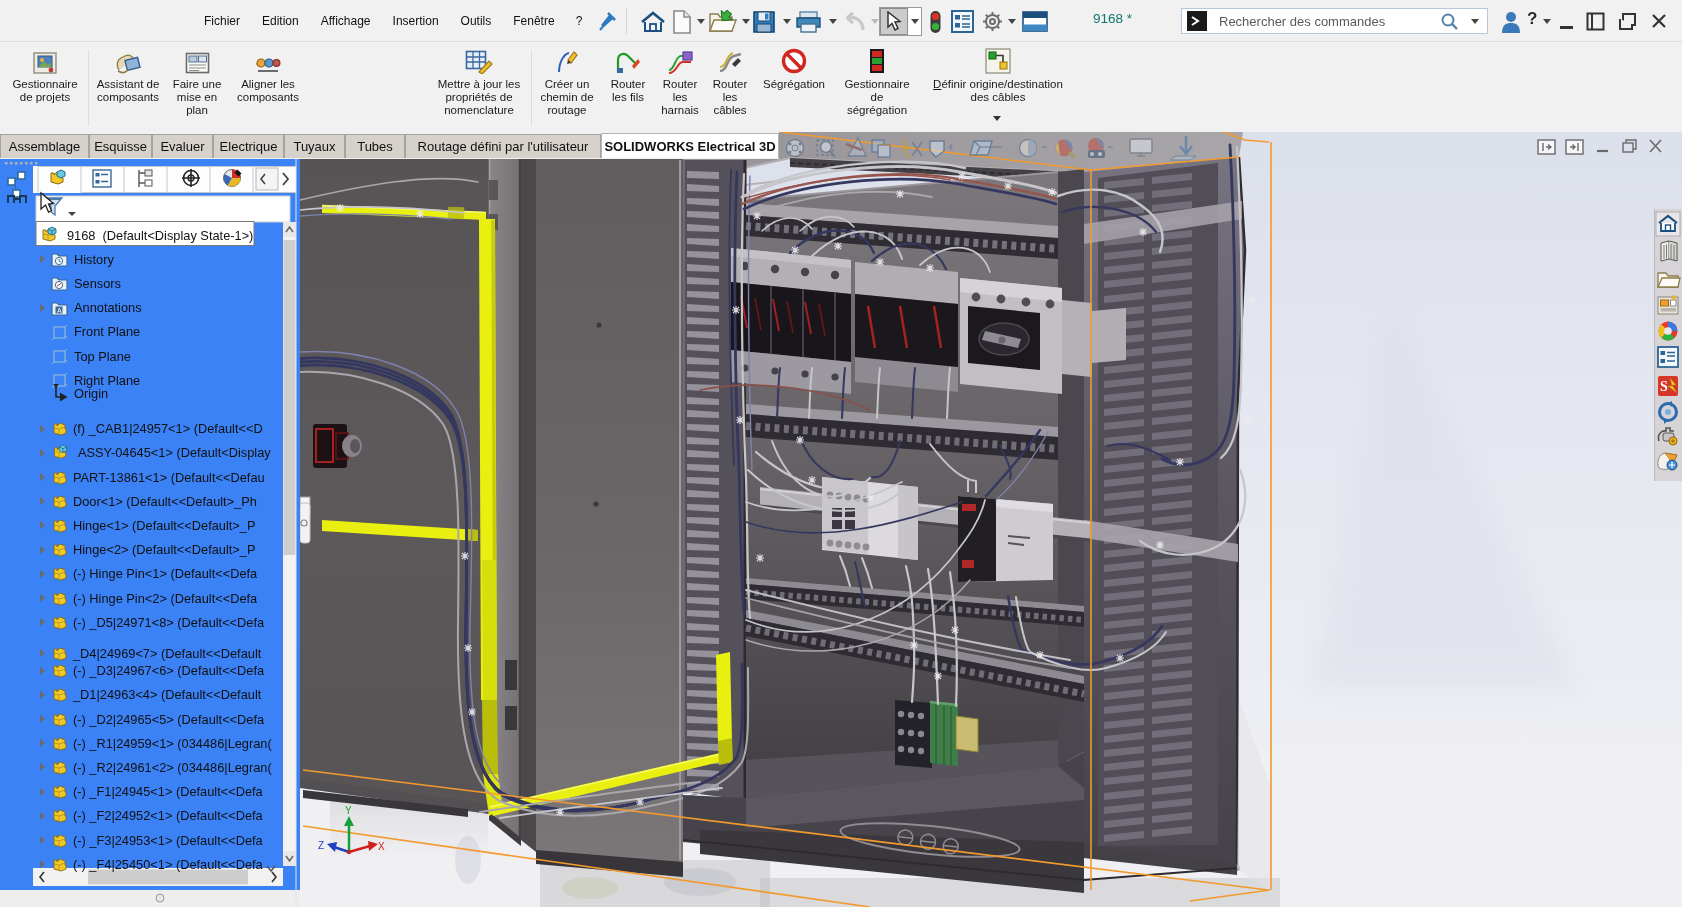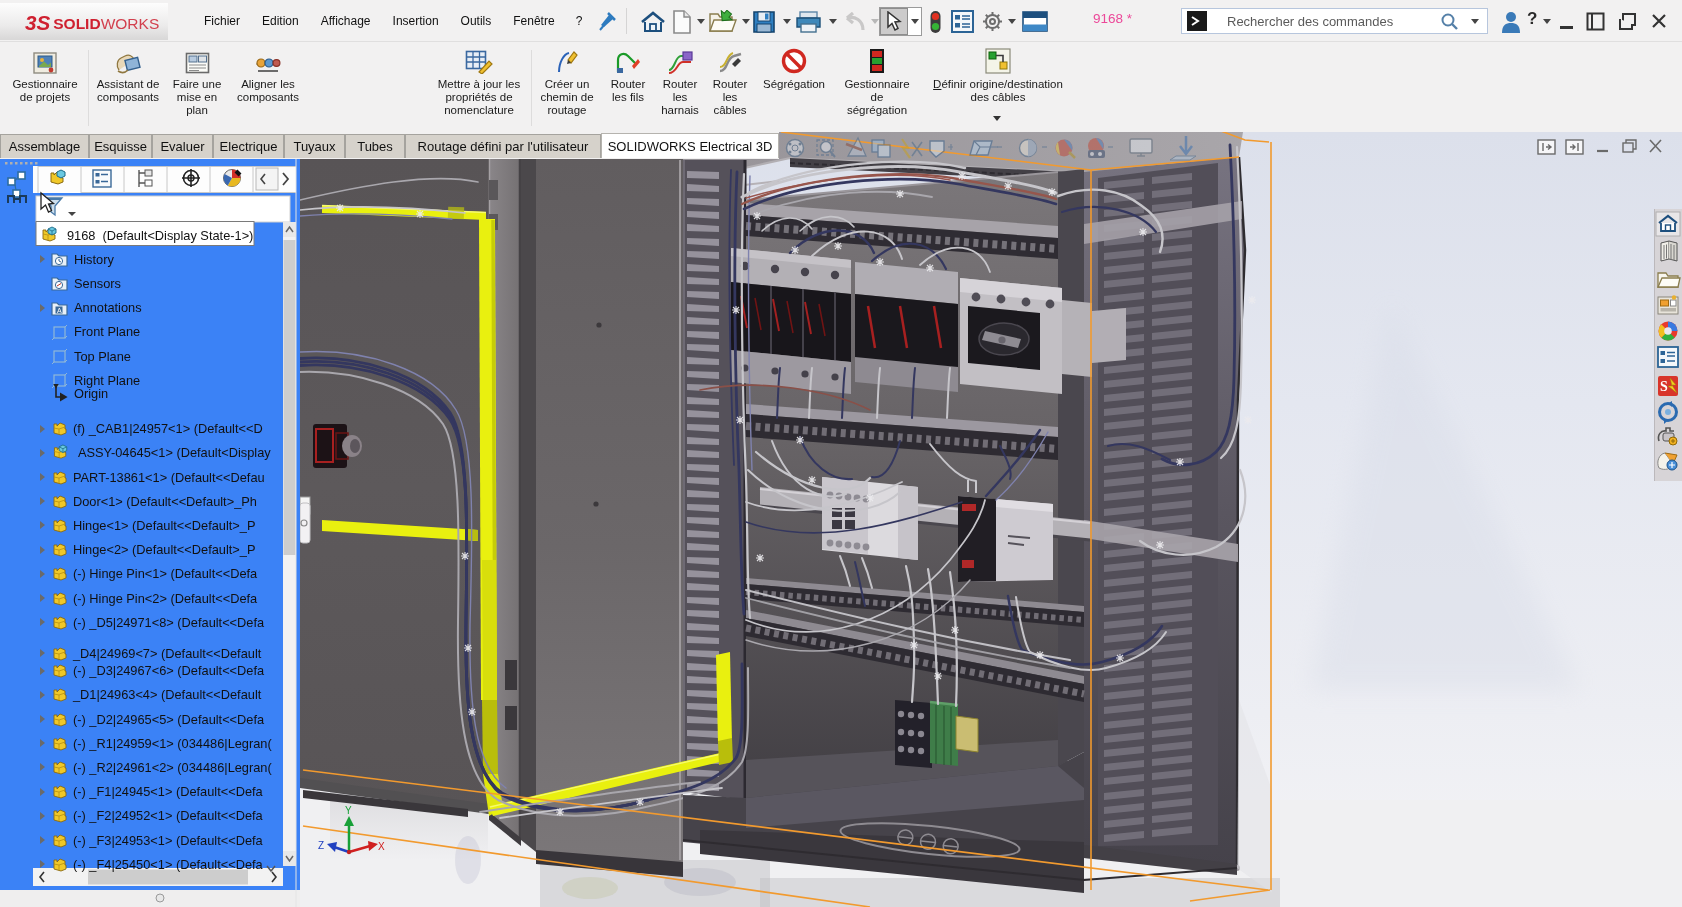--- a/index.html
+++ b/index.html
@@ -3,48 +3,42 @@
 <style>
 *{margin:0;padding:0;box-sizing:border-box;}
 html,body{width:1682px;height:907px;overflow:hidden;font-family:"Liberation Sans",sans-serif;background:#fff;}
 #app{position:relative;width:1682px;height:907px;}
 .abs{position:absolute;}
 
 #menubar{left:0;top:0;width:1682px;height:42px;background:#f2f1f1;border-bottom:1px solid #e0dfdf;}
 #logo{left:0;top:3px;width:168px;height:37px;background:linear-gradient(180deg,#fdfdfd,#eceBeb 60%,#d8d7d7);display:flex;align-items:center;padding-left:25px;}
 .menus{left:194px;top:0;height:42px;display:flex;align-items:center;font-size:12px;color:#111;}
 .menus span{padding:0 11px;}
-#ttl{left:1093px;top:0;height:36px;display:flex;align-items:center;font-size:13.5px;color:#ec4899;}
+#ttl{left:1093px;top:0;height:36px;display:flex;align-items:center;font-size:13.5px;color:#0f766e;}
 #searchbox{left:1181px;top:8px;width:307px;height:26px;background:#fff;border:1px solid #b7c6dd;display:flex;align-items:center;}
 
 #ribbon{left:0;top:42px;width:1682px;height:90px;background:#f2f1f1;}
 .rbtn{position:absolute;top:6px;text-align:center;font-size:11.5px;line-height:13px;color:#1a1a1a;}
 .rbtn .ric{height:26px;margin-bottom:4px;display:flex;justify-content:center;align-items:flex-end;}
 .rsep{position:absolute;top:8px;width:1px;height:76px;background:#dddcdc;}
 
 #tabbar{left:0;top:132px;width:779px;height:27px;background:#f2f1f1;}
 .tab{position:absolute;top:134px;height:24px;background:#d6d2cb;border:1px solid #a5a39e;border-bottom:none;font-size:13px;color:#111;display:flex;align-items:center;justify-content:center;white-space:nowrap;}
-.tab.act{background:#fff;border-color:#b5b3ae;font-weight:normal;top:133px;height:25px;}
+.tab.act{background:#fff;border-color:#b5b3ae;font-weight:bold;top:133px;height:25px;}
 
 #lpanel{left:0;top:159px;width:300px;height:748px;background:#3b82f6;}
 .trow{position:absolute;left:36px;height:24px;display:flex;align-items:center;font-size:12.8px;color:#111;white-space:nowrap;}
 .tri{width:0;height:0;border-left:5px solid #6a6a6a;border-top:4px solid transparent;border-bottom:4px solid transparent;margin-right:6px;}
 .noexp{width:11px;margin-right:0;}
 .ticon{margin-right:5px;flex:0 0 auto;}
 </style></head>
 <body>
 <div id="app">
 
 <div class="abs" id="menubar"></div>
-<div class="abs" id="logo">
- <svg width="152" height="30" viewBox="0 0 152 30">
-  <text x="0" y="23" font-family="Liberation Sans" font-size="22" font-weight="bold" font-style="italic" fill="#cf2030">3S</text>
-  <text x="30" y="22" font-family="Liberation Sans" font-size="16.5" font-weight="bold" fill="#cf2030">SOLID<tspan font-weight="normal" fill="#d2404e">WORKS</tspan></text>
- </svg>
-</div>
 <div class="abs menus" style="left:193px">
       <span>Fichier</span>
       <span>Edition</span>
       <span>Affichage</span>
       <span>Insertion</span>
       <span>Outils</span>
       <span>Fenêtre</span>
       <span style="padding:0 10px">?</span>
     </div>
 <svg class="abs" style="left:597px;top:11px" width="20" height="22" viewBox="0 0 20 22">
@@ -115,21 +109,21 @@
       <rect x="1" y="1" width="24" height="19" fill="#fff" stroke="#1d4f7e" stroke-width="1.6"></rect>
       <rect x="1" y="1" width="24" height="6" fill="#1d4f7e"></rect>
       <rect x="1" y="13.5" width="24" height="6.5" fill="#3e88c6"></rect>
     </svg>
 <div class="abs" id="ttl">9168&nbsp;*</div>
 <div class="abs" id="searchbox">
  <svg style="margin-left:5px" width="20" height="20" viewBox="0 0 20 20">
         <rect x="0" y="0" width="20" height="20" fill="#1a1a1a"></rect>
         <path d="M5 6 L11 10 L5 14" fill="none" stroke="#fff" stroke-width="2"></path>
       </svg>
- <span style="font-size:13px;color:#5a5a5a;margin-left:20px">Rechercher des commandes</span>
+ <span style="font-size:13px;color:#5a5a5a;margin-left:12px">Rechercher des commandes</span>
  <svg style="position:absolute;right:28px;top:3px" width="19" height="19" viewBox="0 0 19 19">
         <circle cx="8" cy="8" r="5.5" fill="none" stroke="#5580a8" stroke-width="2"></circle>
         <path d="M12 12 L17 17" stroke="#5580a8" stroke-width="2.4"></path>
       </svg>
  <div style="position:absolute;right:8px;top:10px;width:0;height:0;border-top:5px solid #444;border-left:4px solid transparent;border-right:4px solid transparent"></div>
 </div>
 <svg class="abs" style="left:1500px;top:10px" width="22" height="23" viewBox="0 0 22 23">
       <circle cx="11" cy="7" r="5" fill="#3a7ab8"></circle>
       <path d="M2 23 C2 15 6 13 11 13 C16 13 20 15 20 23 Z" fill="#3a7ab8"></path>
     </svg>

